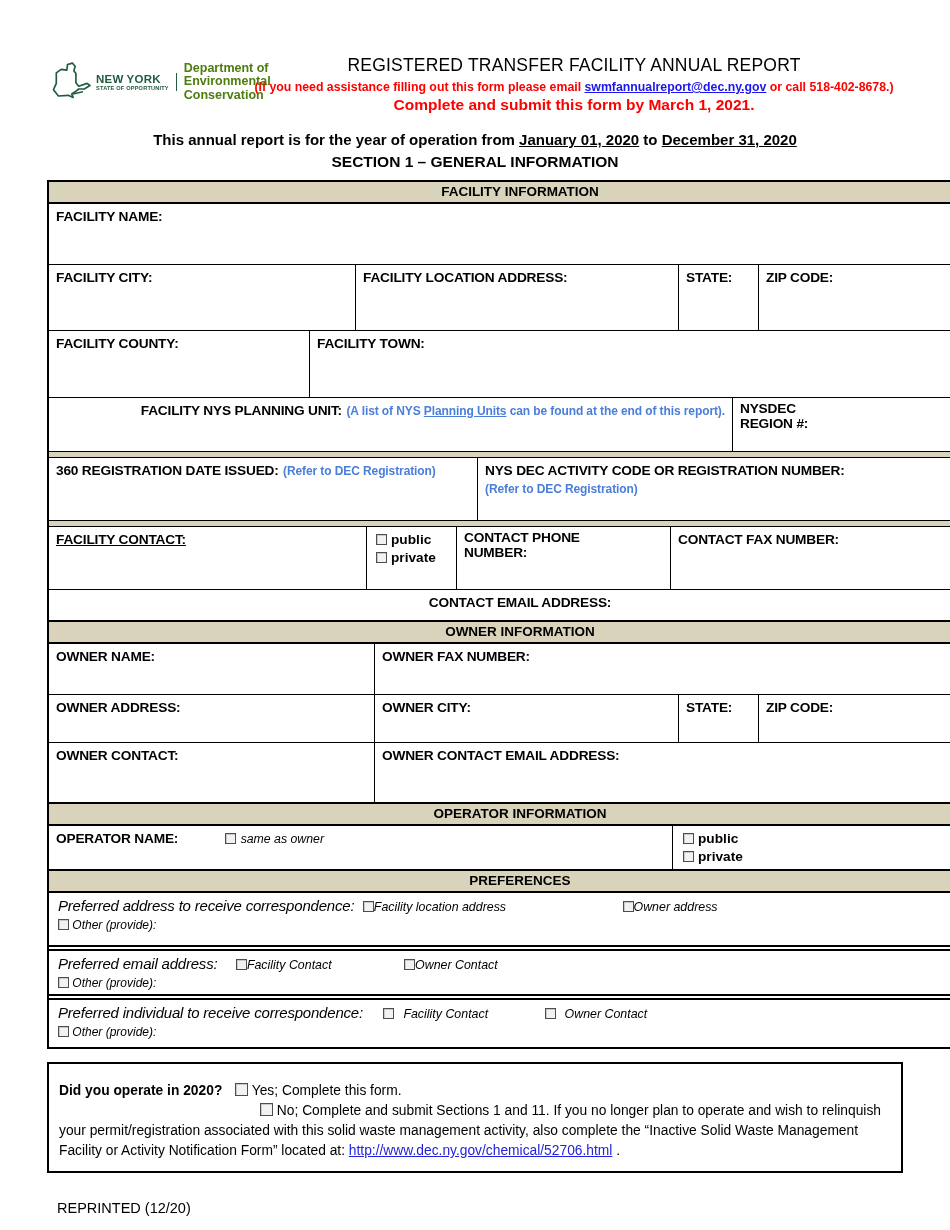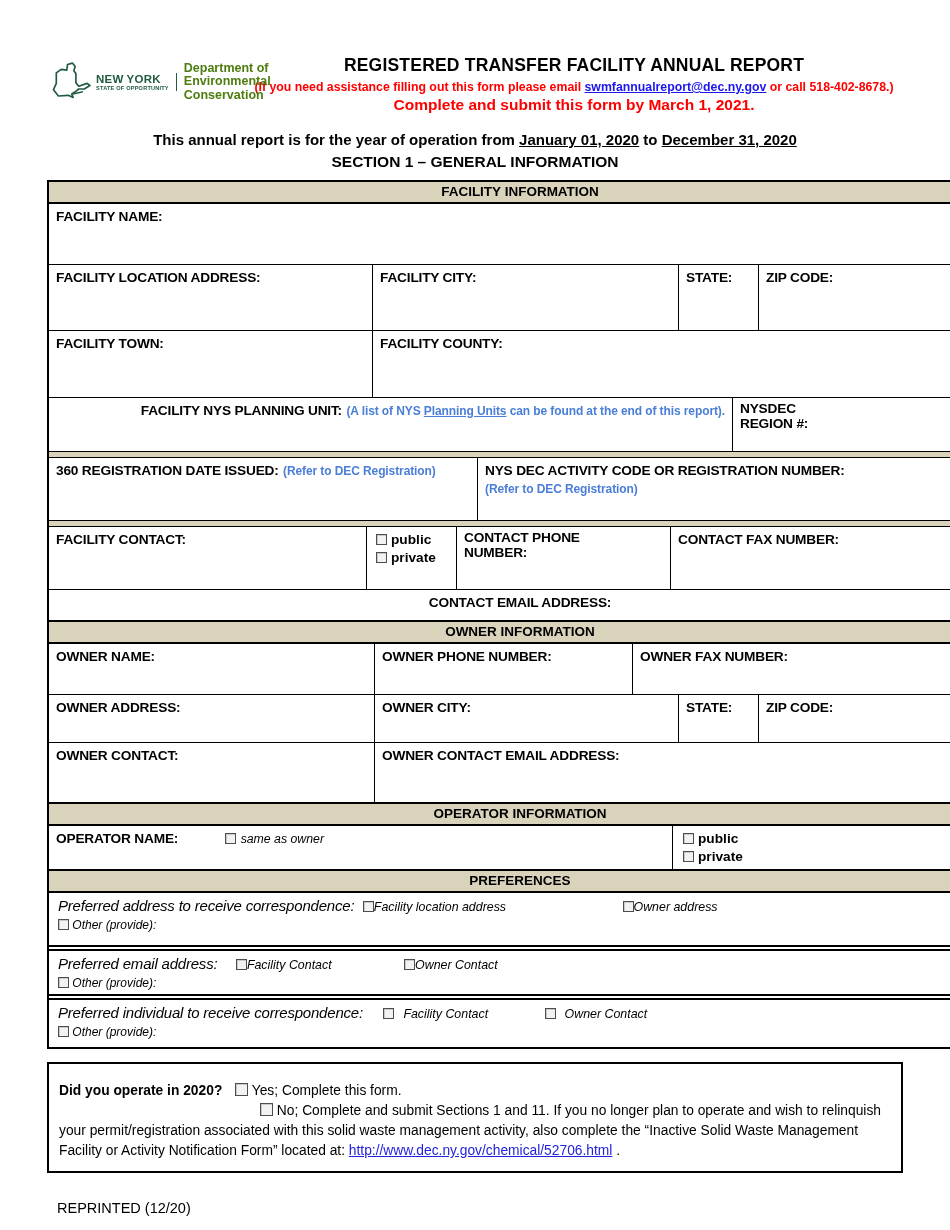--- a/index.html
+++ b/index.html
@@ -11,21 +11,21 @@
   }
   
   .logo { position:absolute; left:50px; top:57px; display:flex; align-items:center; }
   .logo svg { display:block; }
   .logo-textblock { display:flex; align-items:center; margin-left:4px; }
   .logo-ny { padding-right:7px; border-right:1.5px solid #215c40; }
   .logo-ny .l1 { font-size:11.5px; font-weight:bold; color:#215c40; letter-spacing:.2px; }
   .logo-ny .l2 { font-size:5.6px; font-weight:bold; color:#215c40; letter-spacing:.2px; }
   .logo-dept { padding-left:7px; font-size:12.5px; font-weight:bold; color:#4d7c0f; line-height:13.5px; }
   .hdr { margin-left:240px; width:668px; padding-top:55px; text-align:center; }
-  .title { font-size:17.5px; font-weight:bold; letter-spacing:.2px; }
+  .title { font-size:17.5px; font-weight:normal; letter-spacing:.2px; }
   .red-small { margin-top:4px; font-size:12.3px; font-weight:bold; color:#ff0000; }
   .red-small a, .email-link { color:#1b15ee; text-decoration:underline; cursor:pointer; }
   .red-big { margin-top:2px; font-size:15.5px; font-weight:bold; color:#ff0000; }
   .report-line { margin-top:17px; text-align:center; font-size:15px; font-weight:bold; }
   .report-line .u { text-decoration:underline; }
   .section-title { margin-top:5px; text-align:center; font-size:15.5px; font-weight:bold; }
   
   .tbl { margin:9px 0 3px 47px; width:946px; border:2px solid #000; background:#fff; }
   .bar {
     background:#d9d3bc; border-top:2px solid #000; border-bottom:2px solid #000;
@@ -104,40 +104,40 @@
 
     <div class="bar first">FACILITY INFORMATION</div>
 
     <div class="row nt" style="height:60px;">
       <div class="cell" style="flex:1;">
         <span class="lbl">FACILITY NAME:</span>
       </div>
     </div>
 
     <div class="row" style="height:66px;">
+      <div class="cell" style="width:306px;">
+        <span class="lbl">FACILITY CITY:</span>
+      </div>
       <div class="cell" style="width:323px;">
         <span class="lbl">FACILITY LOCATION ADDRESS:</span>
       </div>
-      <div class="cell" style="width:306px;">
-        <span class="lbl">FACILITY CITY:</span>
-      </div>
       <div class="cell" style="width:80px;">
         <span class="lbl">STATE:</span>
       </div>
       <div class="cell" style="flex:1;">
         <span class="lbl">ZIP CODE:</span>
       </div>
     </div>
 
     <div class="row" style="height:67px;">
+      <div class="cell" style="width:260px;">
+        <span class="lbl">FACILITY COUNTY:</span>
+      </div>
       <div class="cell" style="width:323px;">
         <span class="lbl">FACILITY TOWN:</span>
-      </div>
-      <div class="cell" style="width:260px;">
-        <span class="lbl">FACILITY COUNTY:</span>
       </div>
     </div>
 
     <div class="row" style="height:54px;">
       <div class="cell" style="width:683px;text-align:right;">
         <span class="lbl">FACILITY NYS PLANNING UNIT:</span>
         <span class="note"><span>(A list of NYS </span><span class="link">Planning Units</span><span> can be found at the end of this report).</span></span>
       </div>
       <div class="cell" style="flex:1;">
         <span class="lbl" style="display:inline-block; max-width:80px;">NYSDEC REGION #:</span>
@@ -155,21 +155,21 @@
         <div style="max-width:385px;">
           <span class="lbl">NYS DEC ACTIVITY CODE OR REGISTRATION NUMBER:</span>
           <span class="note">(Refer to DEC Registration)</span>
         </div>
       </div>
     </div>
 
     <div class="tan-sep"></div>
 
     <div class="row nt" style="height:62px;">
-      <div class="cell" style="width:317px;">
+      <div class="cell" style="width:317px;text-decoration:underline;">
         <span class="lbl">FACILITY CONTACT:</span>
       </div>
       <div class="cell" style="width:90px; padding-left:9px;">
         <div class="cb-line"><span class="cb"></span><span class="cb-lbl-b">public</span></div>
         <div class="cb-line"><span class="cb"></span><span class="cb-lbl-b">private</span></div>
       </div>
       <div class="cell" style="width:214px;">
         <span class="lbl" style="display:inline-block; max-width:135px;">CONTACT PHONE NUMBER:</span>
       </div>
       <div class="cell" style="flex:1;">
@@ -181,23 +181,20 @@
       <div class="cell" style="flex:1;">
         <span class="lbl">CONTACT EMAIL ADDRESS:</span>
       </div>
     </div>
 
     <div class="bar">OWNER INFORMATION</div>
 
     <div class="row nt" style="height:50px;justify-content:flex-end;">
       <div class="cell" style="width:325px;">
         <span class="lbl">OWNER NAME:</span>
-      </div>
-      <div class="cell" style="width:258px;">
-        <span class="lbl">OWNER PHONE NUMBER:</span>
       </div>
       <div class="cell" style="flex:1;">
         <span class="lbl">OWNER FAX NUMBER:</span>
       </div>
     </div>
 
     <div class="row" style="height:48px;">
       <div class="cell" style="width:325px;">
         <span class="lbl">OWNER ADDRESS:</span>
       </div>

